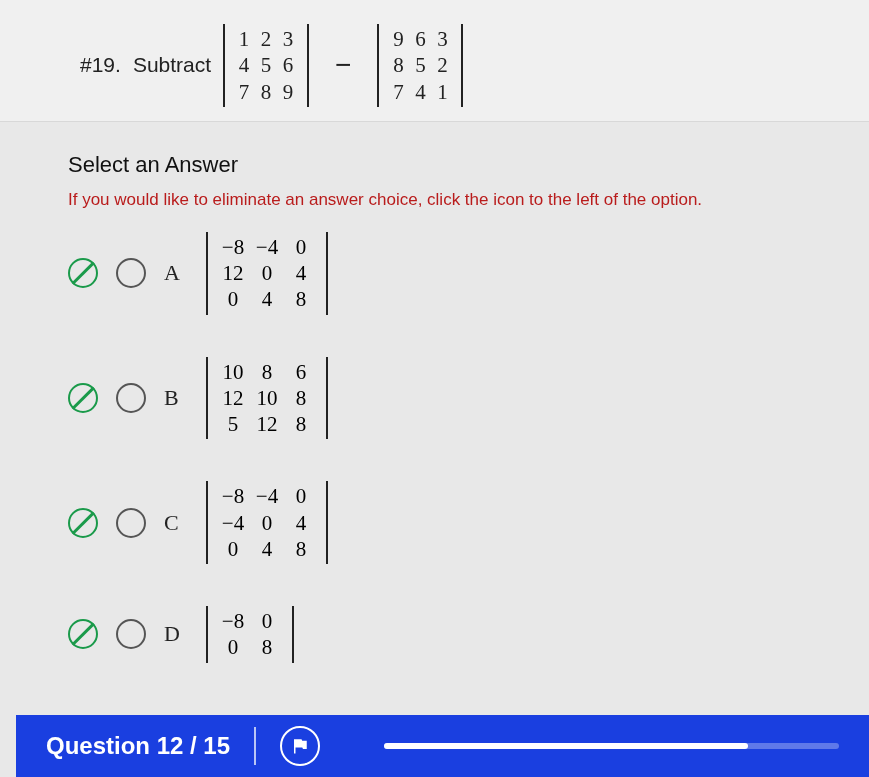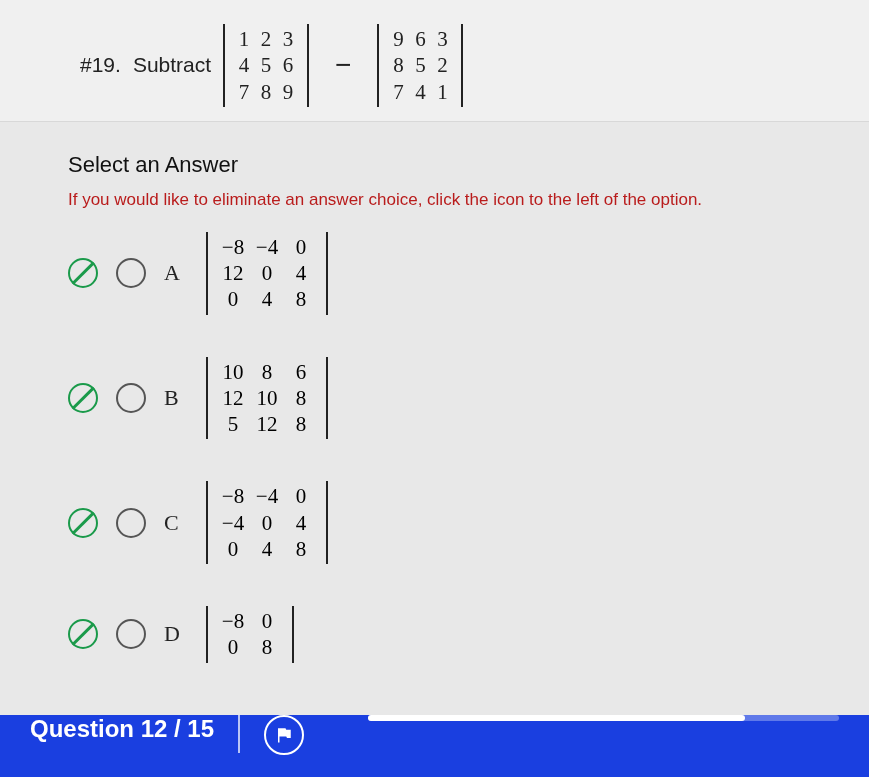--- a/index.html
+++ b/index.html
@@ -63,25 +63,25 @@
 .radio-circle {
   width: 30px; height: 30px;
   border: 2.5px solid #555;
   border-radius: 50%;
   cursor: pointer;
   flex-shrink: 0;
 }
 .option-letter { font-size: 22px; color: #222; width: 24px; font-family: "Times New Roman", serif; }
 .footer-bar {
   position: absolute;
-  left: 0; right: 0; bottom: 0;
+  left: 16px; right: 0; bottom: 0;
   height: 62px;
   background: #1a3fe0;
   display: flex;
-  align-items: flex-start;
+  align-items: center;
   padding: 0 30px;
   gap: 24px;
 }
 .footer-text { color: #fff; font-size: 24px; font-weight: bold; }
 .footer-divider { width: 2px; height: 38px; background: rgba(255,255,255,0.7); }
 .flag-btn {
   width: 40px; height: 40px;
   border: 2.5px solid #fff;
   border-radius: 50%;
   display: flex; align-items: center; justify-content: center;

